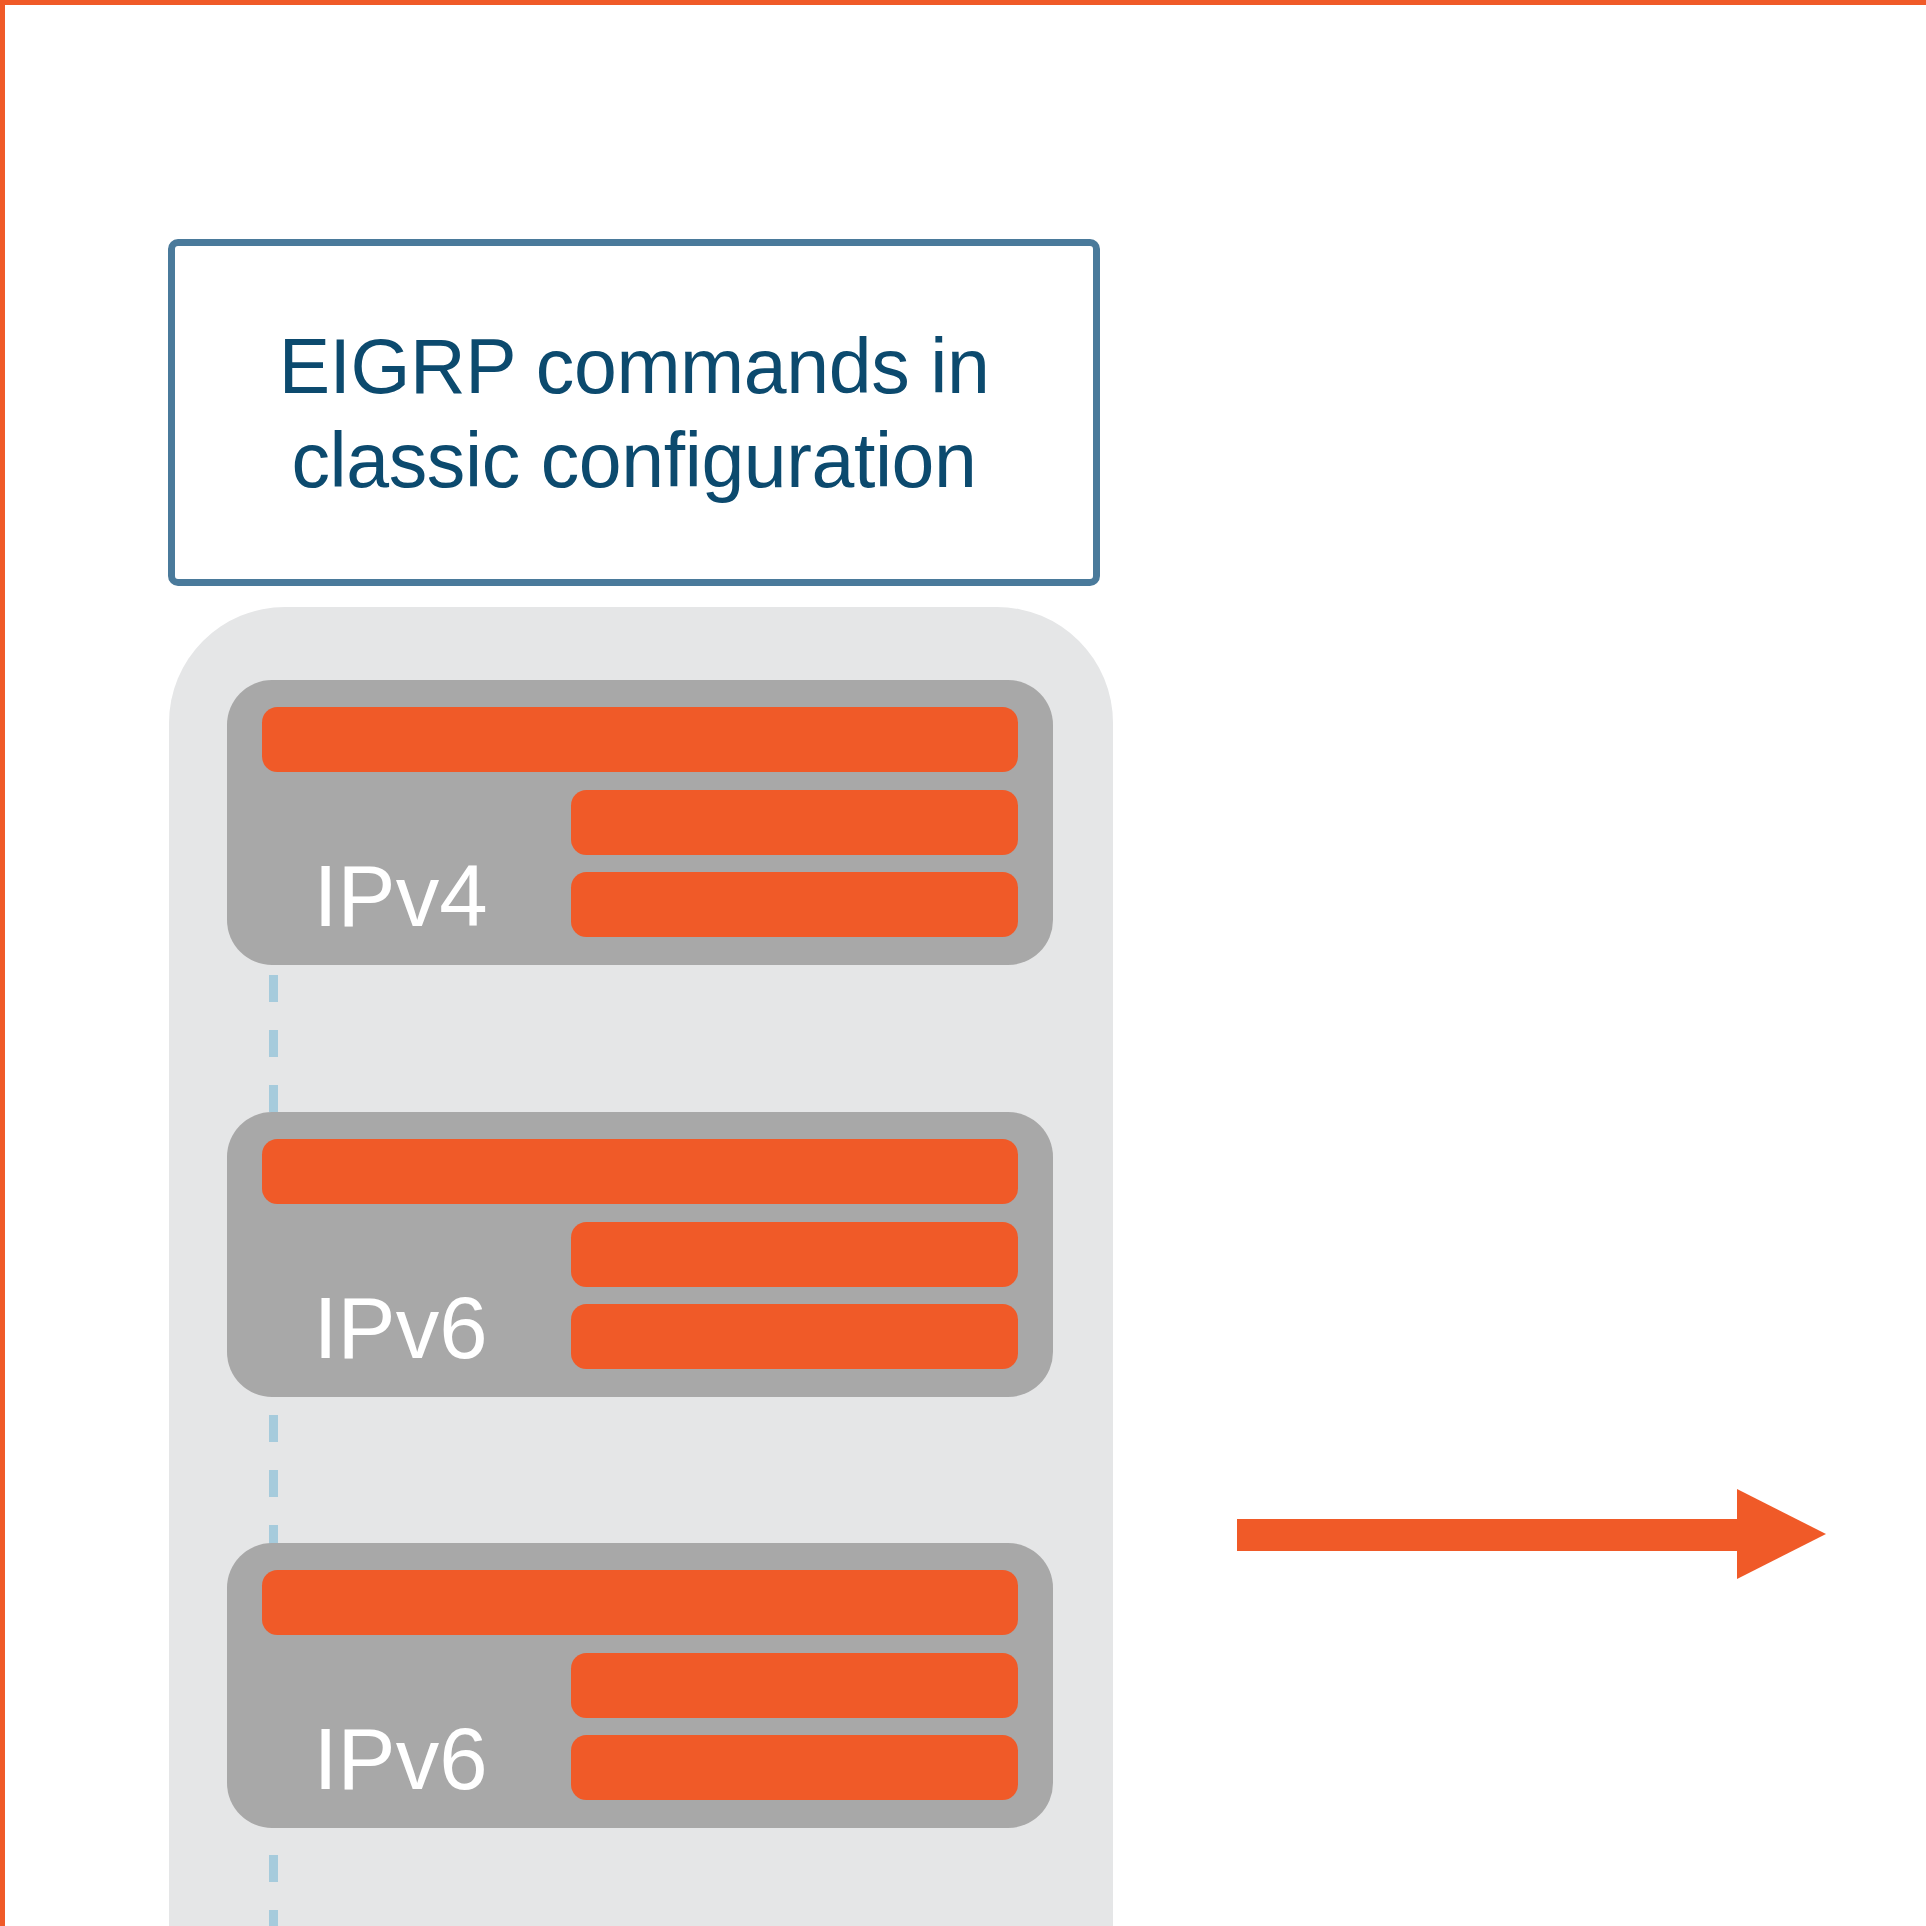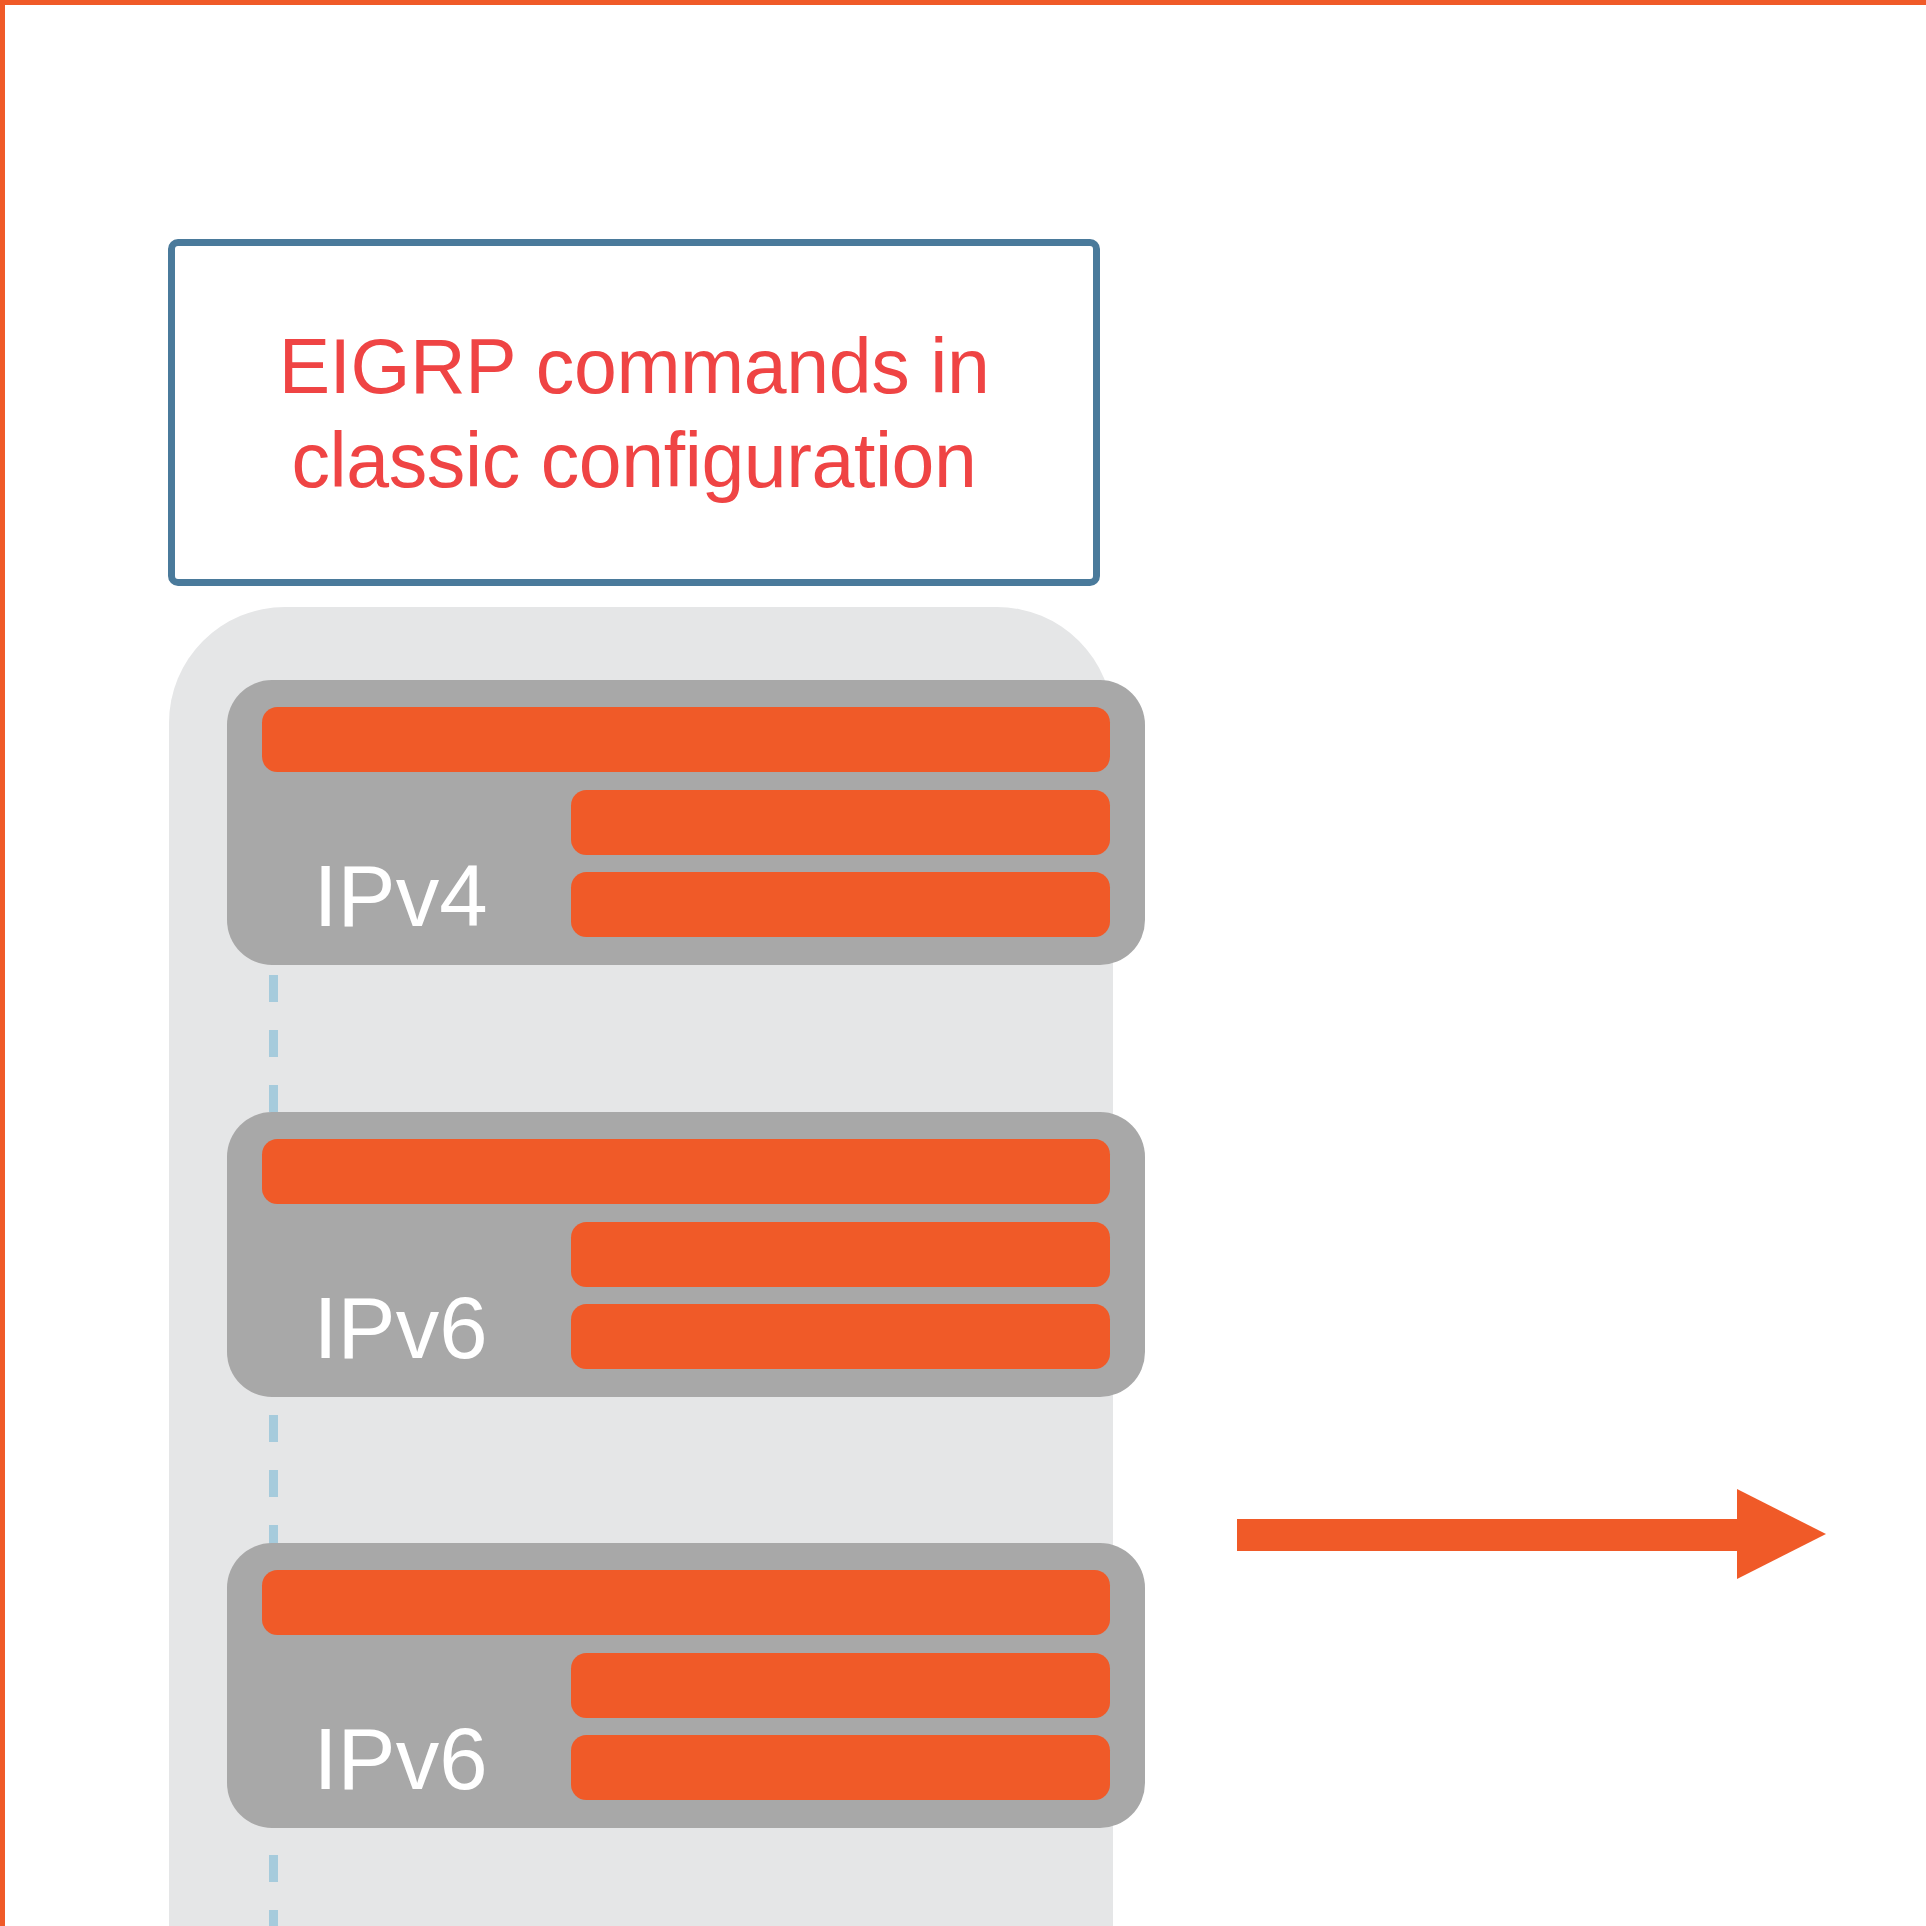--- a/index.html
+++ b/index.html
@@ -8,36 +8,36 @@
     font-family:"Liberation Sans",sans-serif;overflow:hidden;
   }
   .frame{position:absolute;inset:0;border:5.8px solid #F05A28;box-sizing:border-box;z-index:10;}
 
   
   .title-box{
     position:absolute;top:239px;width:932px;height:347px;box-sizing:border-box;
     background:#ffffff;border:7.7px solid #4A7A9B;border-radius:10px;
     display:flex;flex-direction:column;justify-content:center;align-items:center;
     text-align:center;font-size:77px;line-height:94px;font-weight:500;
-    color:#ef4444;letter-spacing:-0.4px;z-index:3;
+    color:#0c4a6e;letter-spacing:-0.4px;z-index:3;
   }
   .title-left{left:168px;}
   .title-line{display:block;}
 
   
   .container{position:absolute;top:607px;width:944px;height:1720px;background:#E5E6E7;border-radius:116px;z-index:1;}
   .container-left{left:169px;}
 
   
   .dash{position:absolute;width:8.5px;z-index:2;
         background:repeating-linear-gradient(to bottom,#A6CBDC 0 27px,transparent 27px 55px);}
   .dash-left{left:100px;top:368px;height:1002px;}
 
   
-  .block{position:absolute;left:58px;width:918px;height:285px;background:#A8A8A8;border-radius:45px;z-index:3;}
+  .block{position:absolute;left:58px;width:826px;height:285px;background:#A8A8A8;border-radius:45px;z-index:3;}
   .b1{top:73px;} .b2{top:505px;} .b3{top:936px;}
   .bar{position:absolute;background:#F05A28;border-radius:15.4px;height:65px;right:35px;}
   .bar-full{left:35px;top:27px;}
   .bar-i1{left:344px;top:110px;}
   .bar-i2{left:344px;top:192px;}
   .block-label{position:absolute;left:58px;top:166px;width:231px;text-align:center;
                color:#ffffff;font-size:87px;line-height:100px;font-weight:500;}
 
   
   .migration-label{position:absolute;left:1221px;top:1381px;width:616px;text-align:center;

